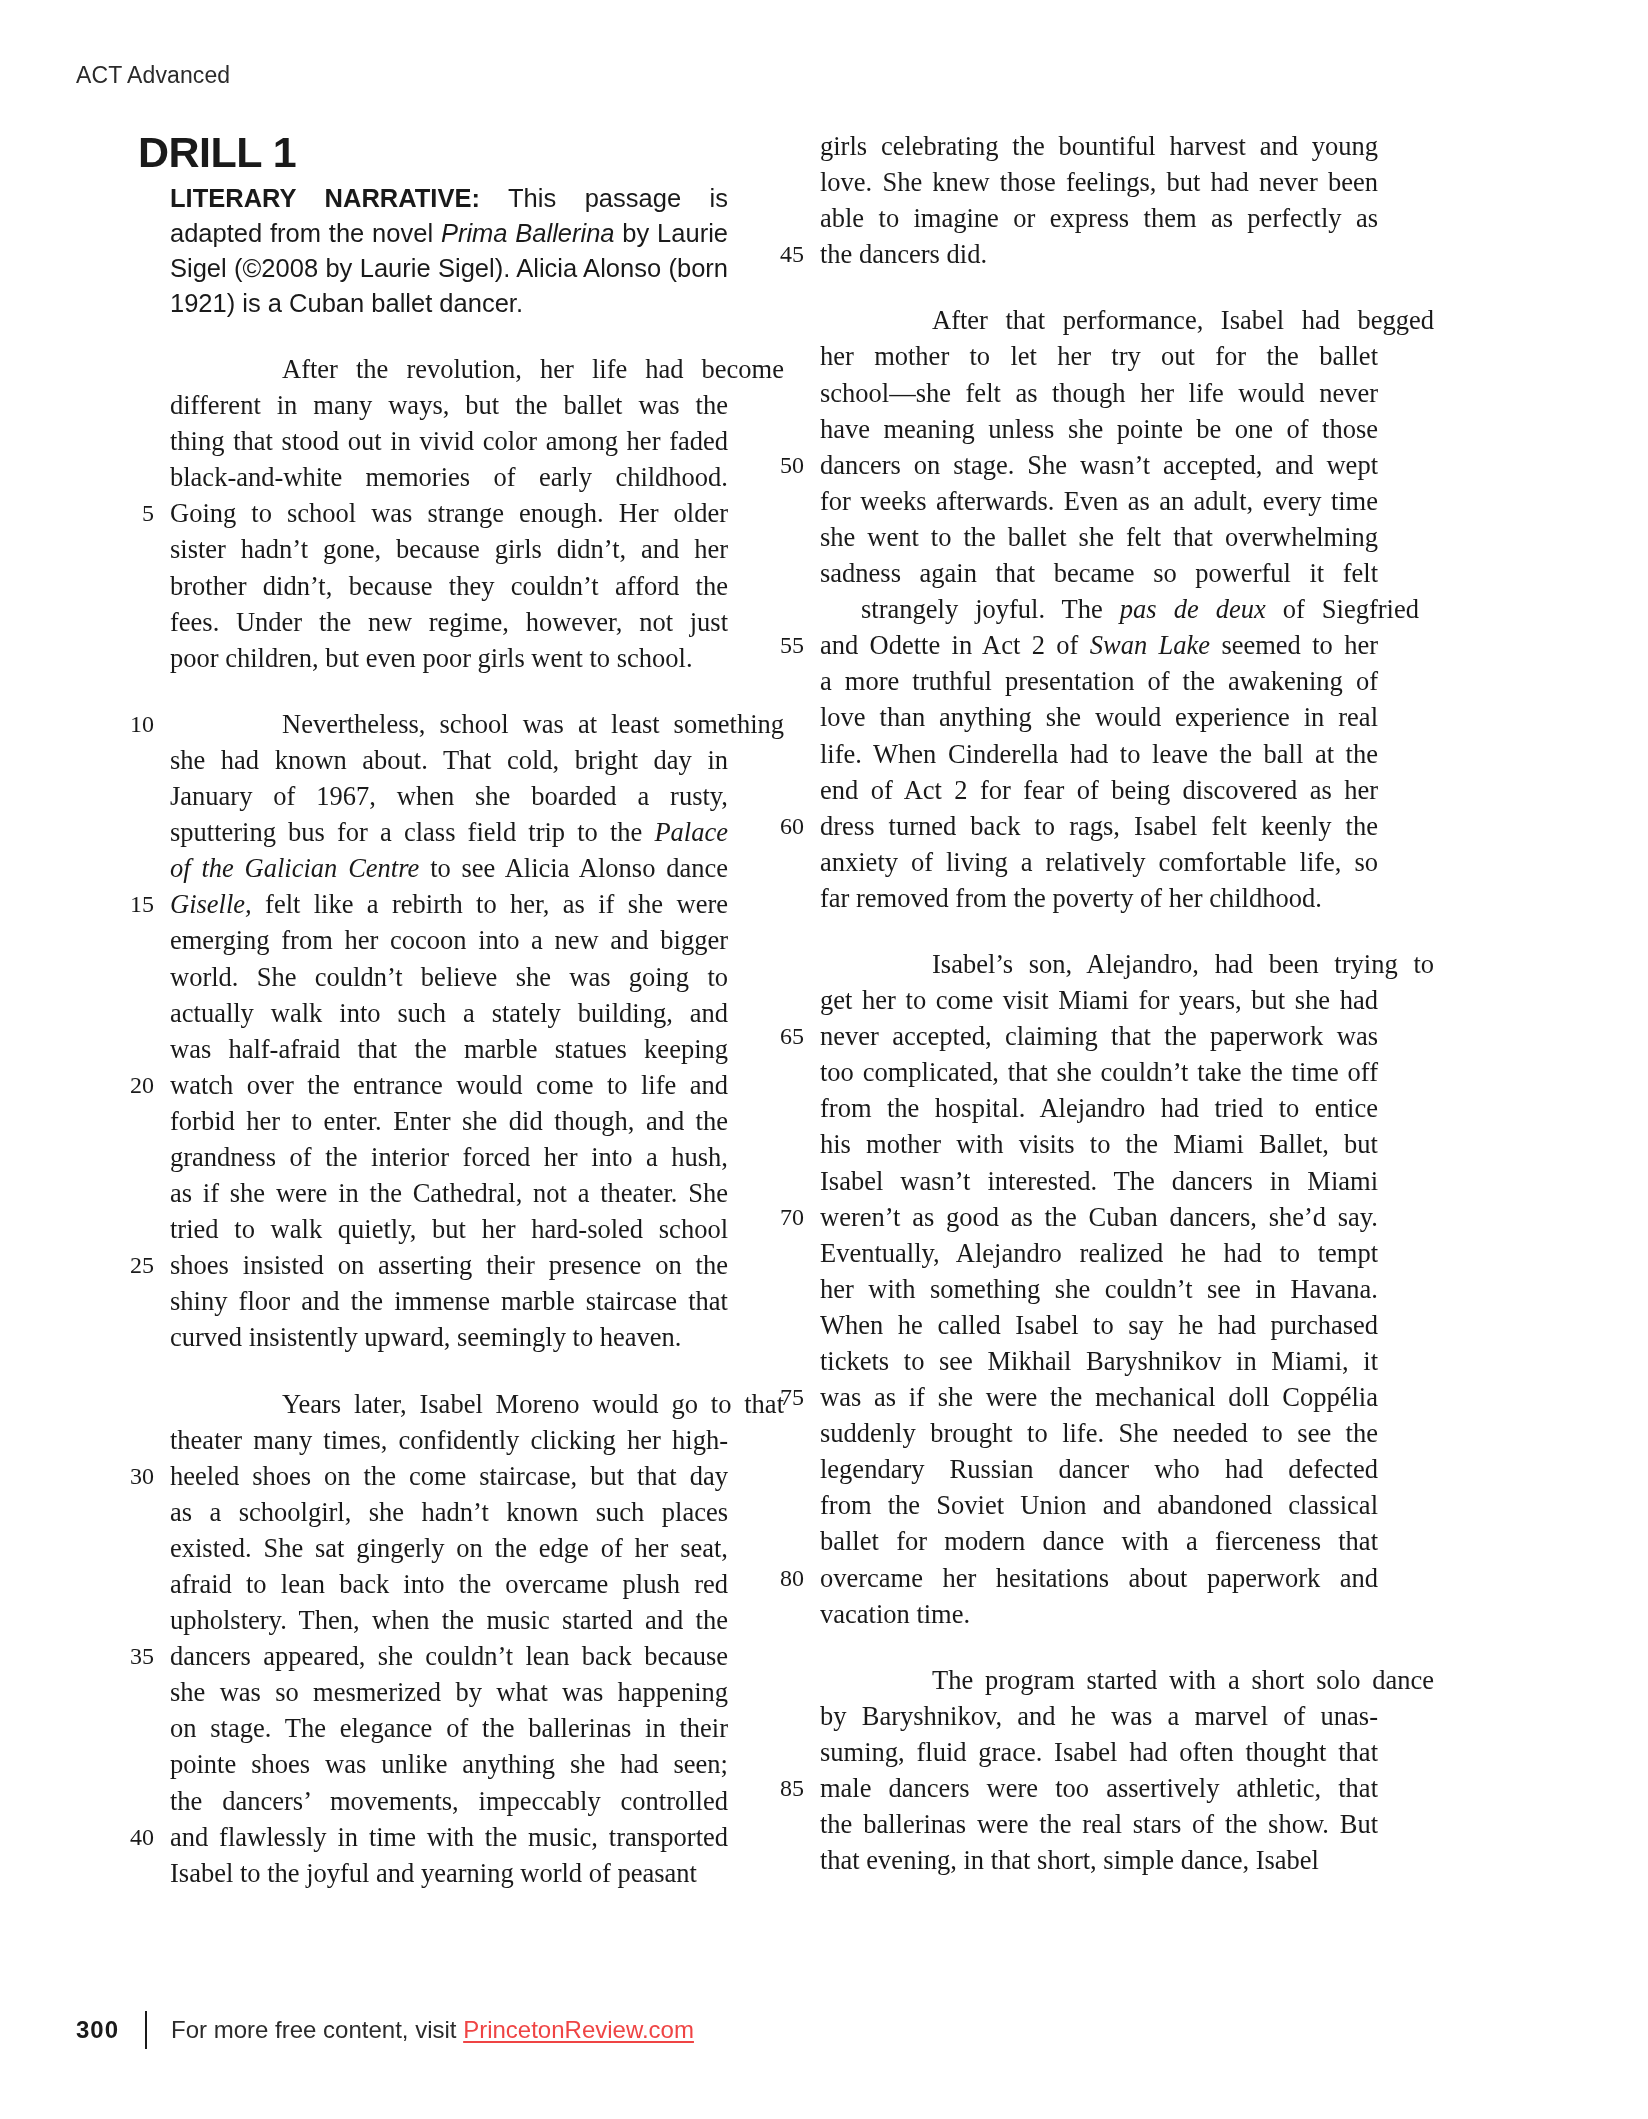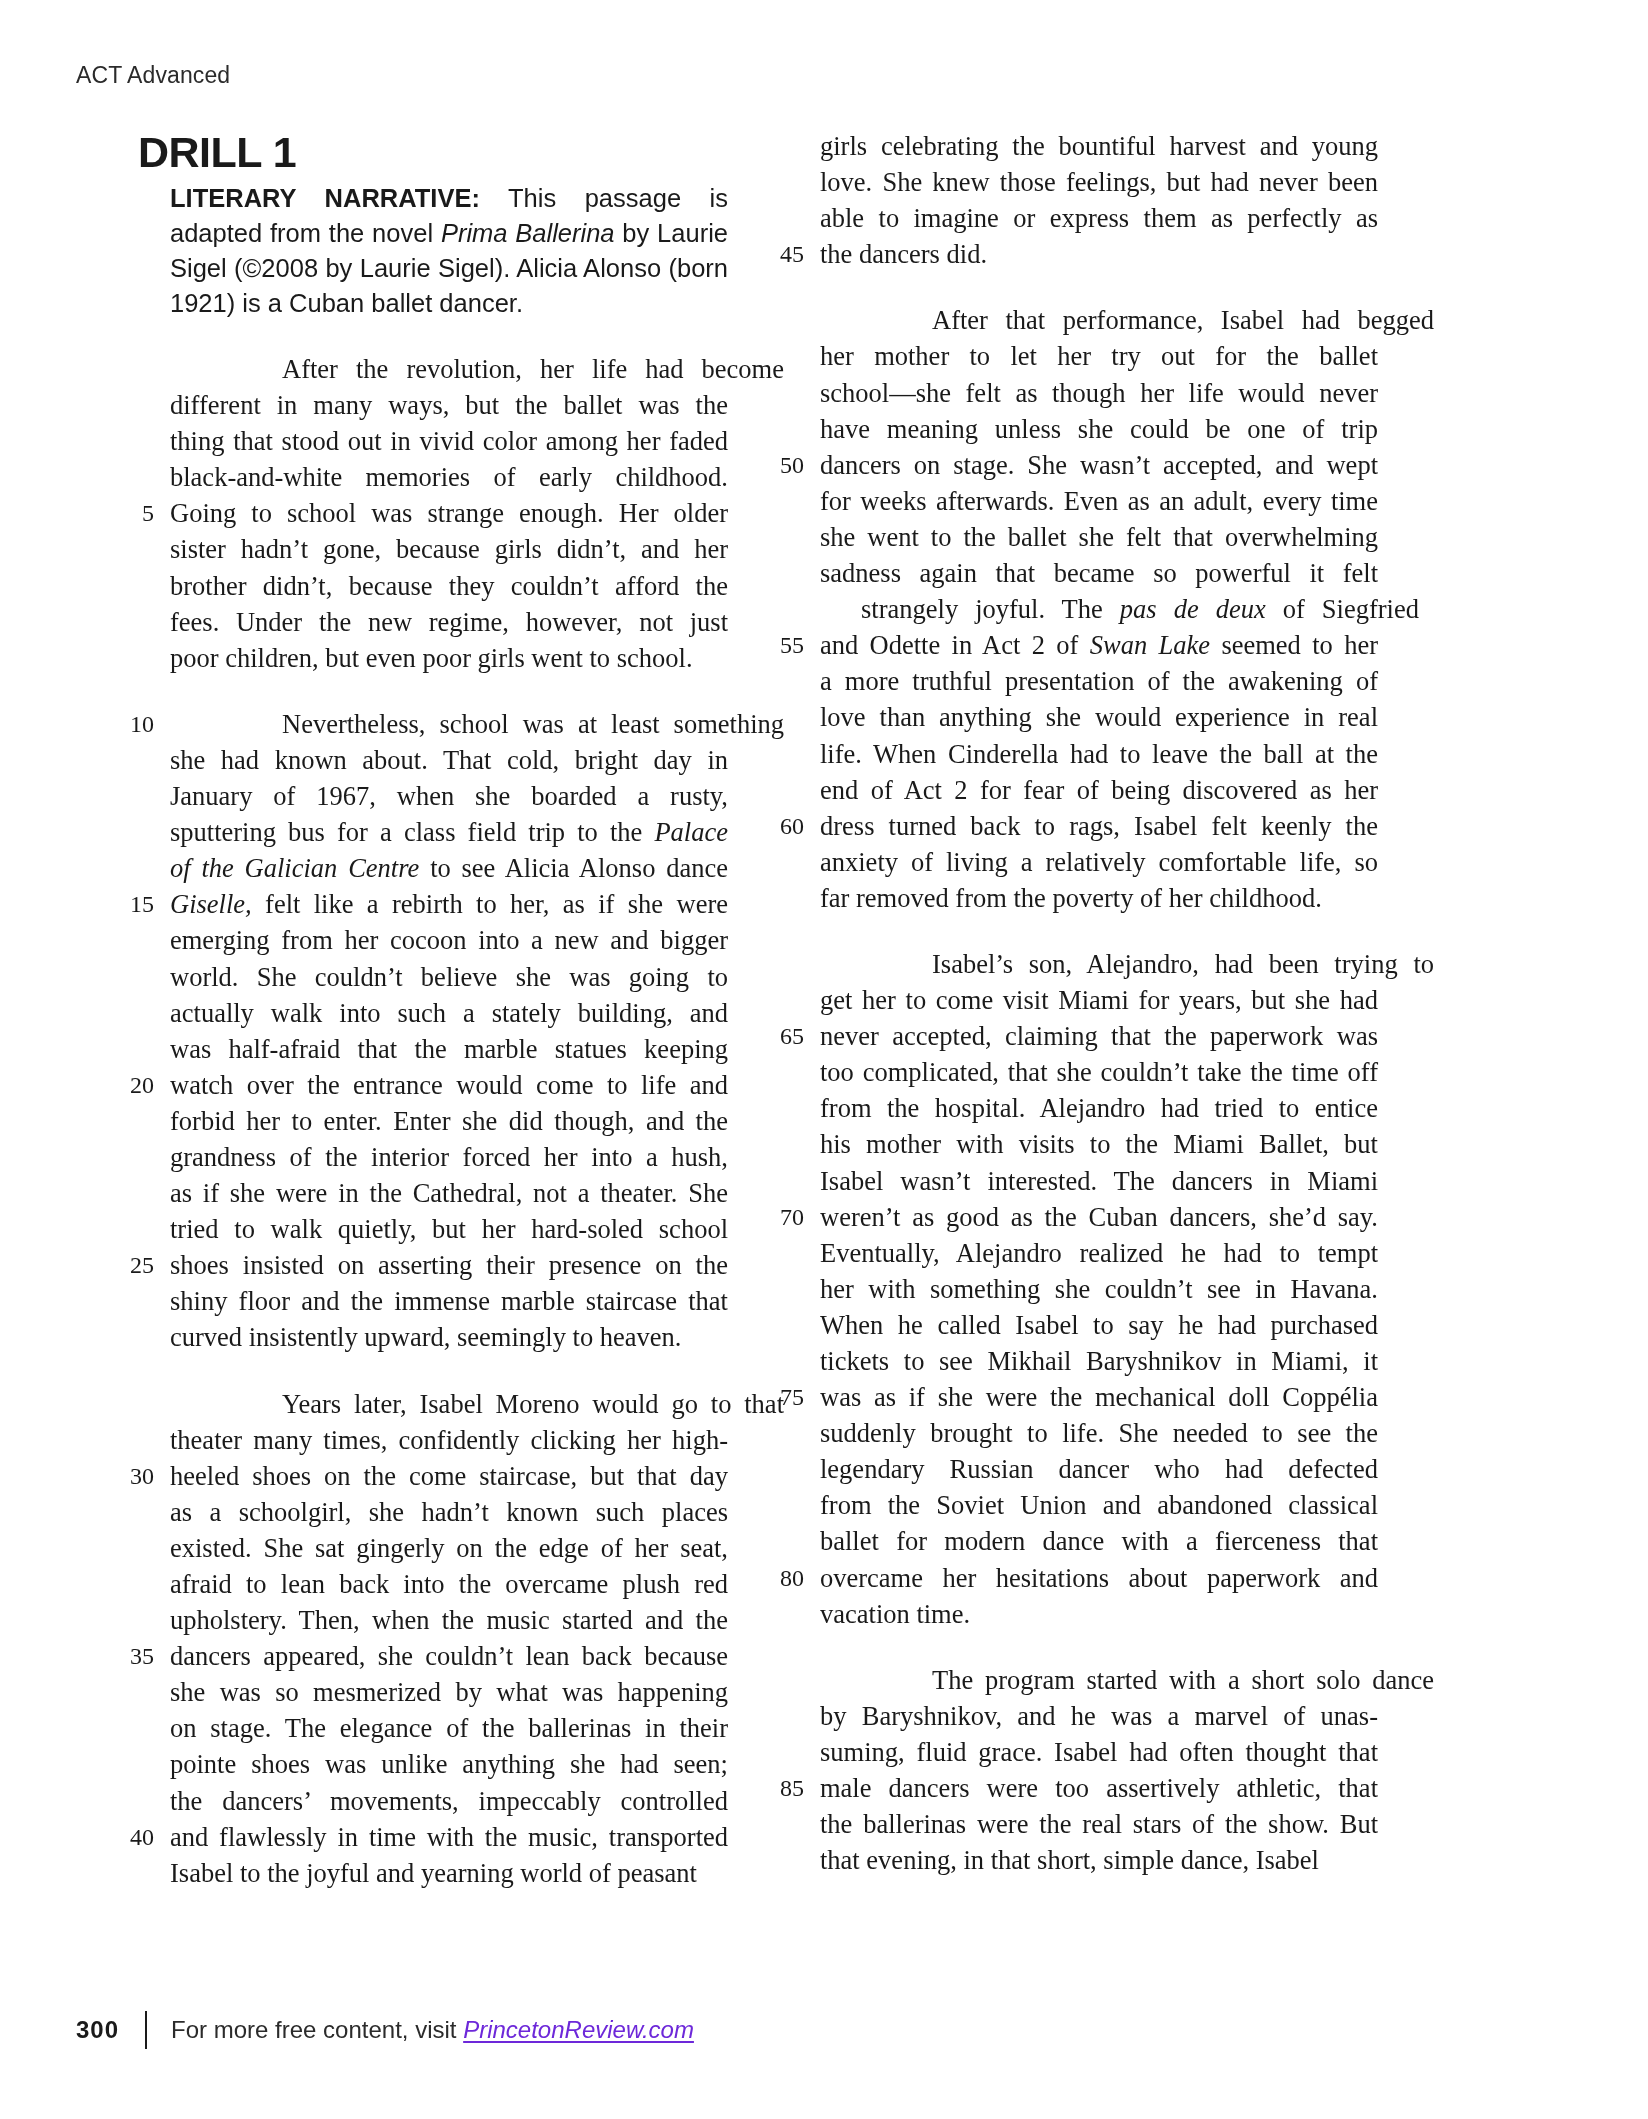--- a/index.html
+++ b/index.html
@@ -125,22 +125,21 @@
     background: #1a1a1a;
     margin: 0 24px 0 26px;
   }
   .footer-text {
     font-size: 24px;
     color: #2b2b2b;
   }
   .footer-link {
     text-decoration: underline;
     text-underline-offset: 3px;
-    color: #6d28d9;
-    font-style: italic;
+    color: #ef4444;
   }
 </style>
 </head>
 <body>
 
 <div class="page">
 
   <div class="running-head">ACT Advanced</div>
 
   <div class="columns">
@@ -354,21 +353,21 @@
             <div class="tline">
               <span class="num"></span>
               <span class="txt"><span style="display: inline-block; width: 100%; text-align: justify; text-align-last: justify; white-space: normal;"><span>her mother to let her try out for the ballet</span></span></span>
             </div>
             <div class="tline">
               <span class="num"></span>
               <span class="txt"><span style="display: inline-block; width: 100%; text-align: justify; text-align-last: justify; white-space: normal;"><span>school—she felt as though her life would never</span></span></span>
             </div>
             <div class="tline">
               <span class="num"></span>
-              <span class="txt"><span style="display: inline-block; width: 100%; text-align: justify; text-align-last: justify; white-space: normal;"><span>have meaning unless she could be one of trip</span></span></span>
+              <span class="txt"><span style="display: inline-block; width: 100%; text-align: justify; text-align-last: justify; white-space: normal;"><span>have meaning unless she pointe be one of those</span></span></span>
             </div>
             <div class="tline">
               <span class="num">50</span>
               <span class="txt"><span style="display: inline-block; width: 100%; text-align: justify; text-align-last: justify; white-space: normal;"><span>dancers on stage. She wasn’t accepted, and wept</span></span></span>
             </div>
             <div class="tline">
               <span class="num"></span>
               <span class="txt"><span style="display: inline-block; width: 100%; text-align: justify; text-align-last: justify; white-space: normal;"><span>for weeks afterwards. Even as an adult, every time</span></span></span>
             </div>
             <div class="tline">

